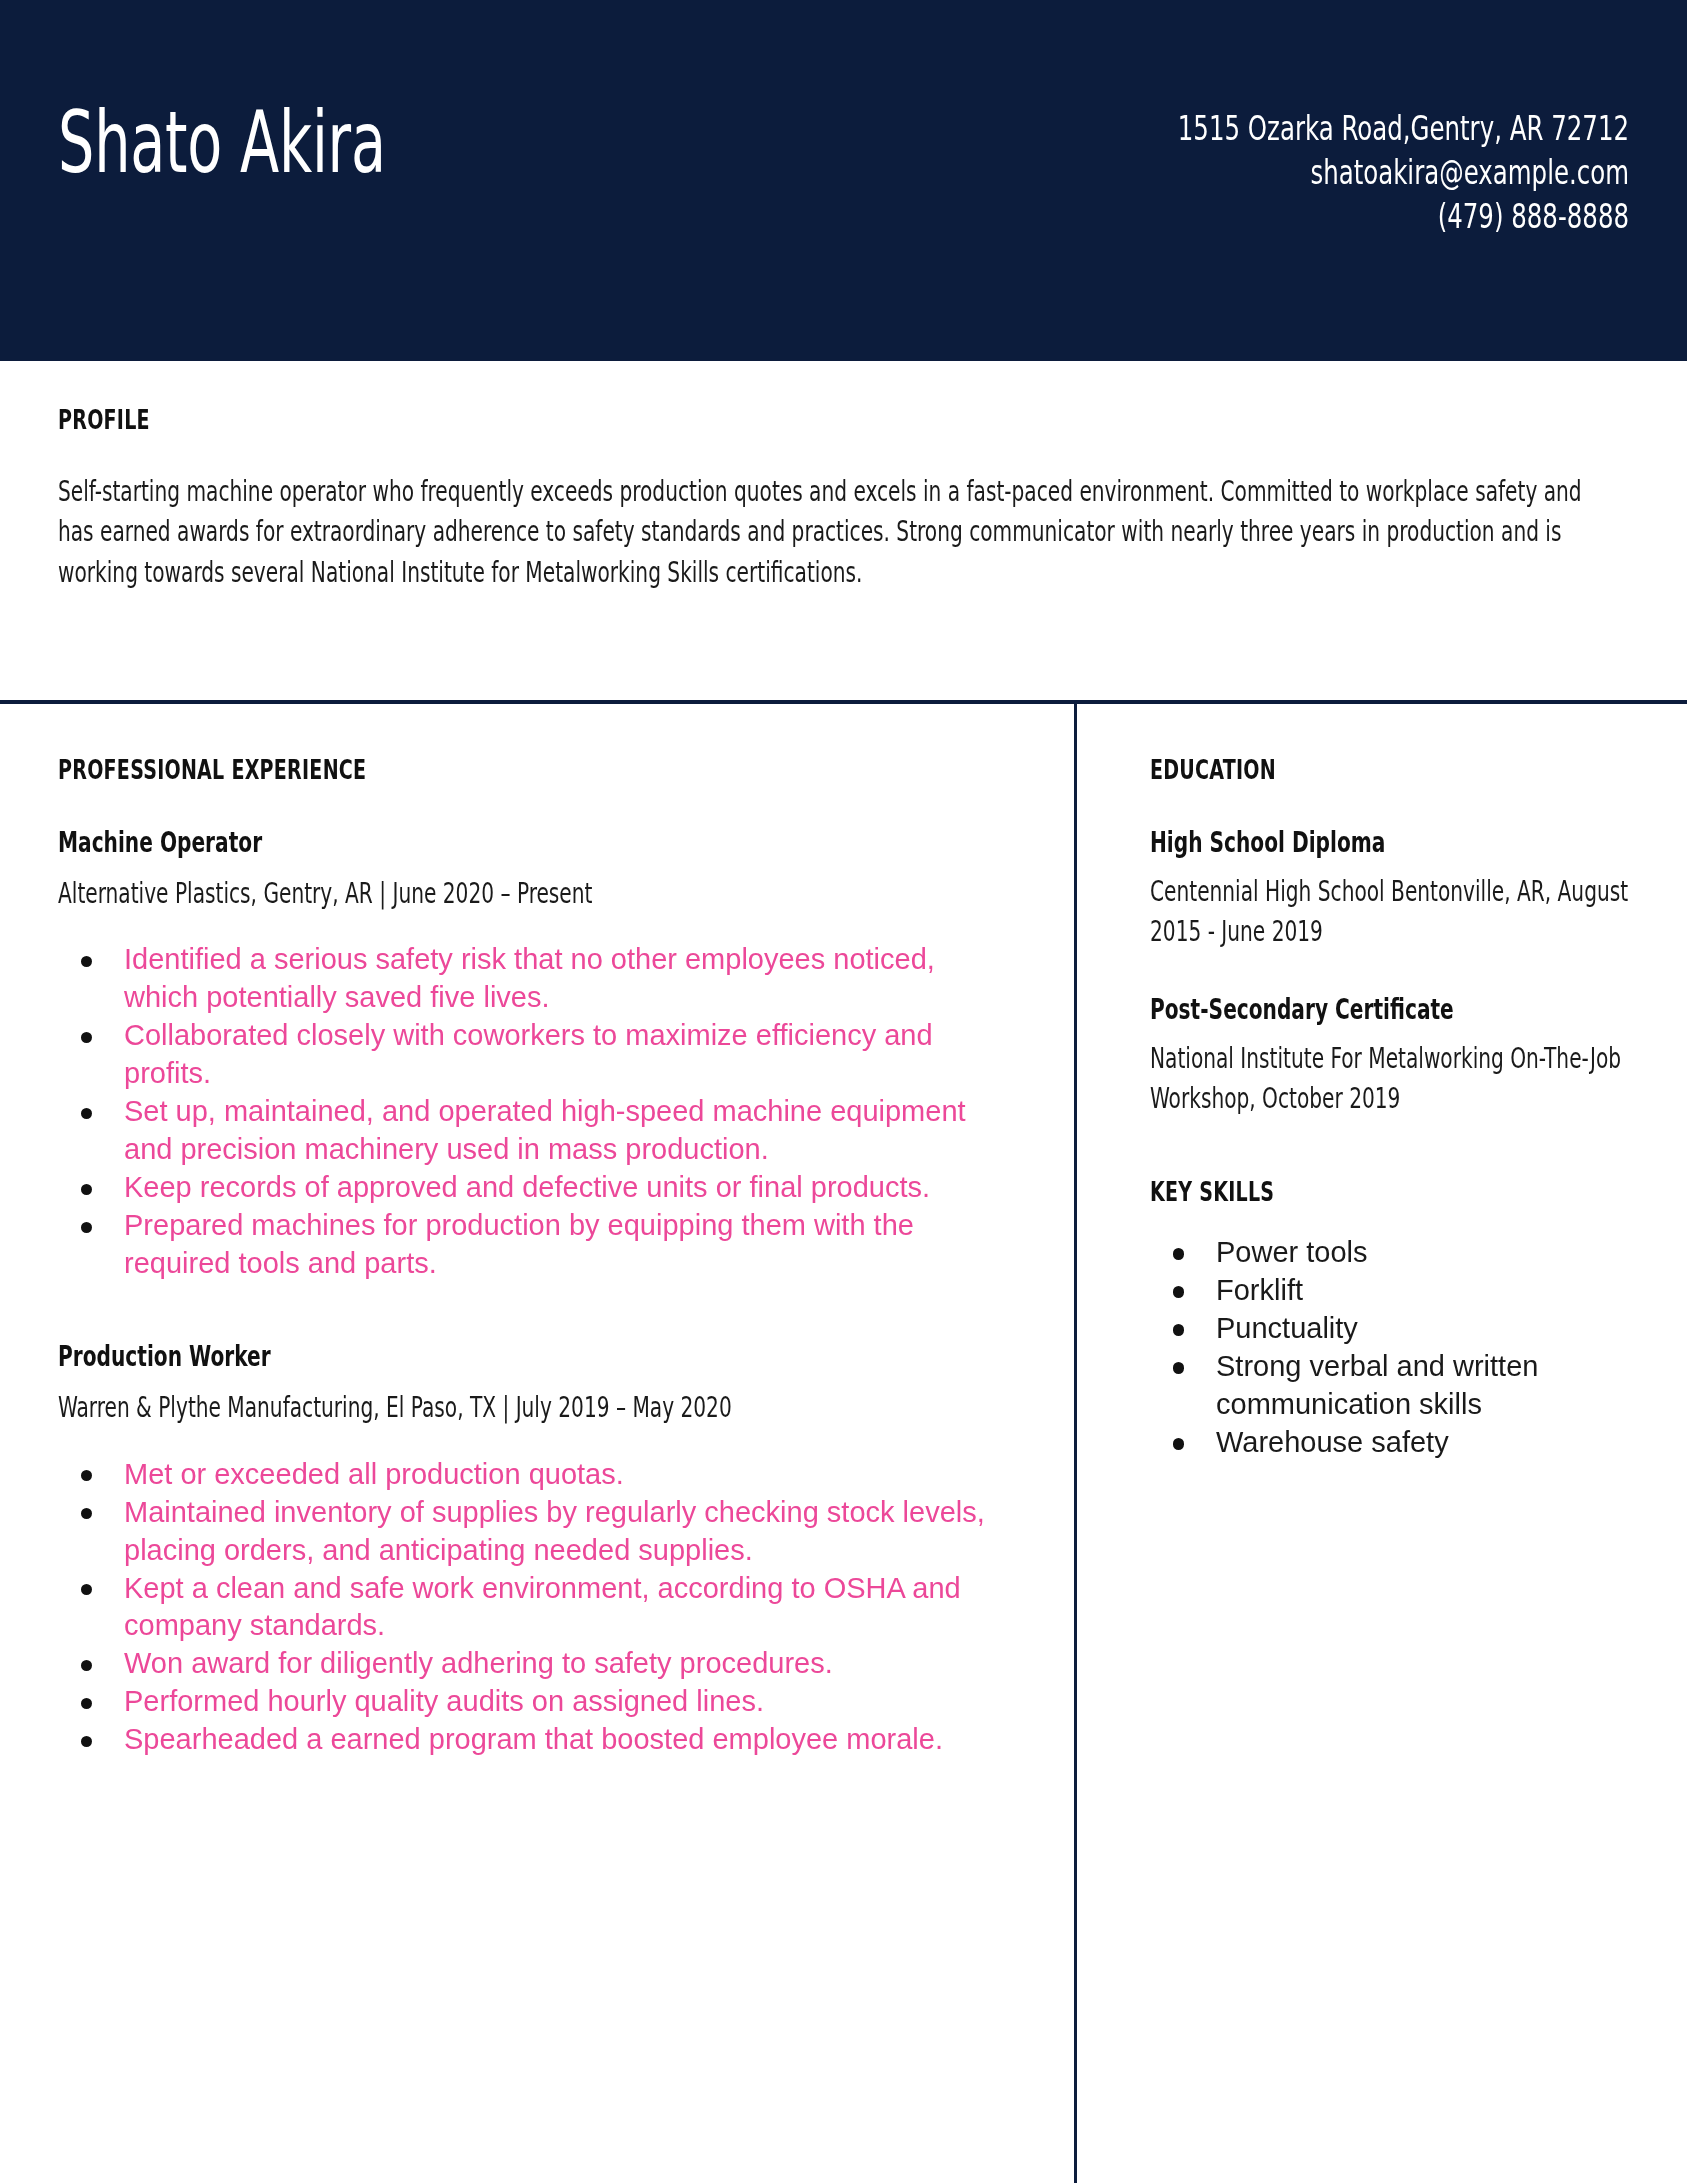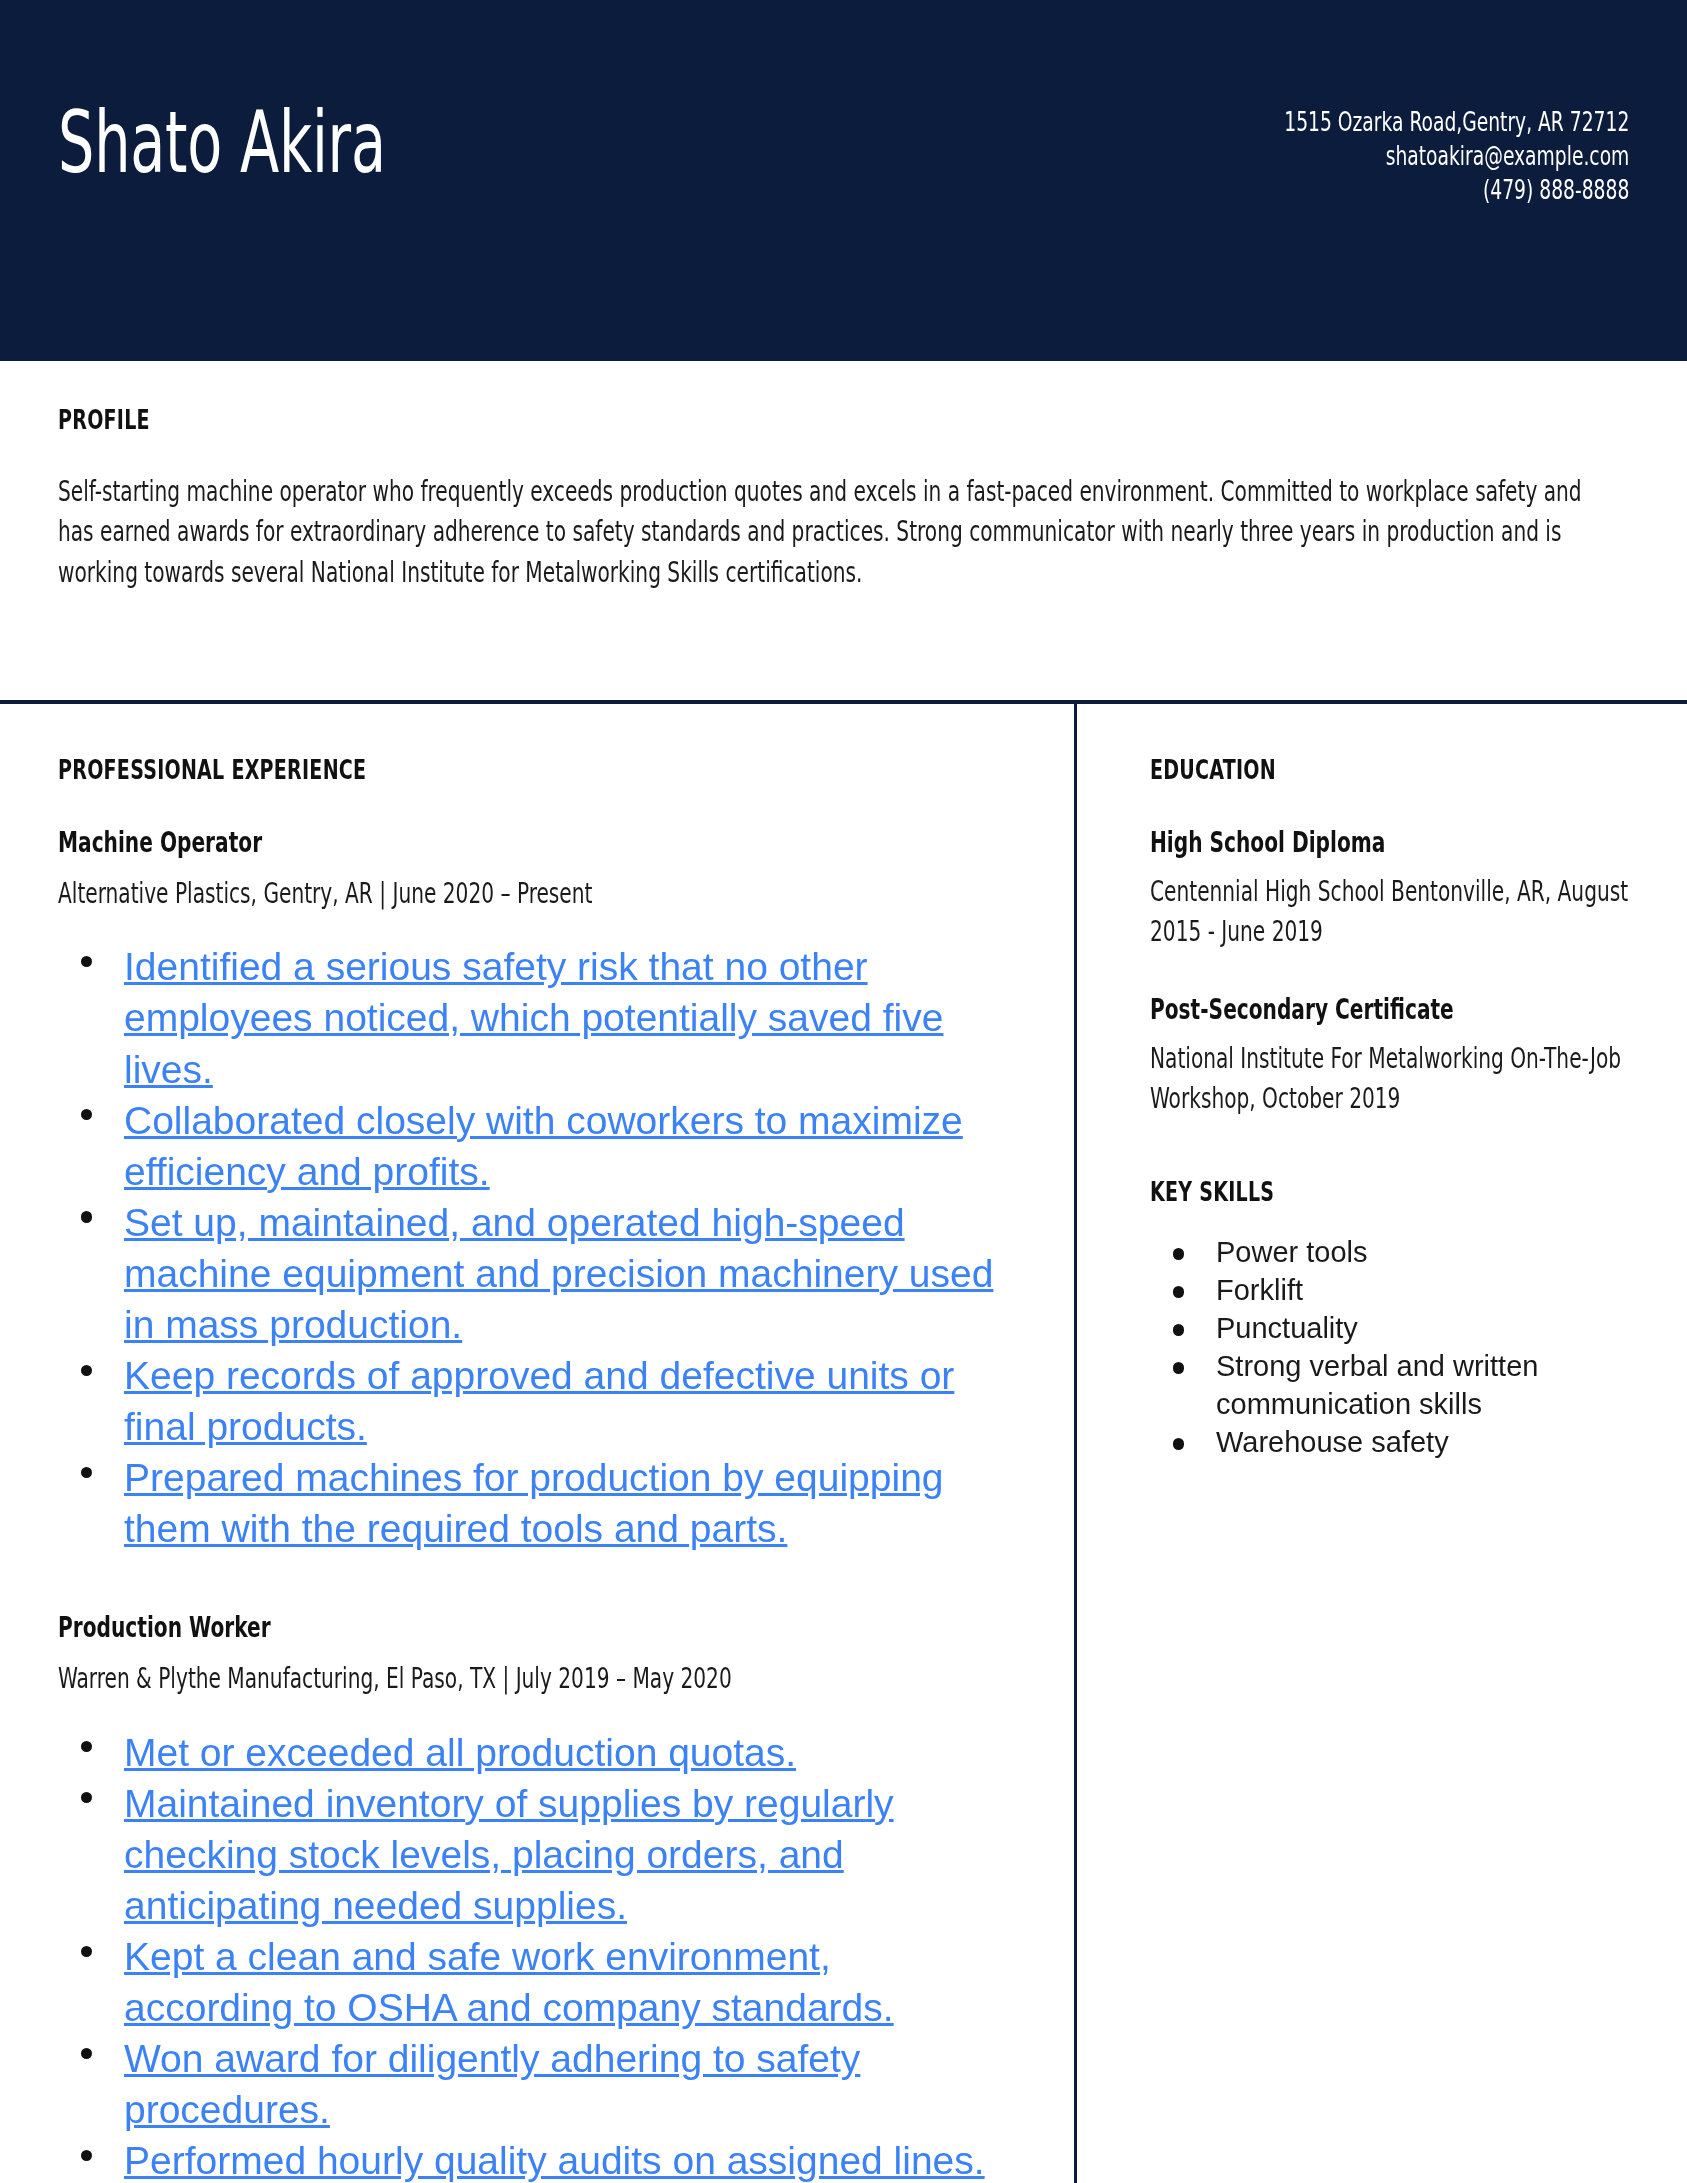--- a/index.html
+++ b/index.html
@@ -53,21 +53,21 @@
     transform-origin: left top;
     white-space: nowrap;
   }
   .contact {
     position: absolute;
     right: 0;
     top: 106px;
     text-align: right;
     color: #ffffff;
     font-family: "DejaVu Sans Condensed", "Liberation Sans Narrow", "Liberation Sans", sans-serif;
-    font-size: 26px;
+    font-size: 34px;
     line-height: 1.30;
     font-weight: 400;
   }
   .contact div {
     transform: scaleX(0.80);
     transform-origin: right top;
     white-space: nowrap;
   }
 
   
@@ -157,25 +157,24 @@
 
   ul.bullets {
     list-style: none;
     margin: 28px 0 0 0;
     padding: 0;
   }
   ul.bullets li {
     position: relative;
     padding-left: 66px;
     font-family: "Liberation Sans", sans-serif;
-    font-size: 39px;
+    font-size: 29px;
     line-height: 1.31;
-    color: #3b82f6;
+    color: #ec4899;
     margin-bottom: 0px;
-    text-decoration: underline;
   }
   ul.bullets li .bul {
     position: absolute;
     left: 22.5px;
     top: 0;
     width: 14.6px;
     height: 14.6px;
     line-height: 1.31;
     font-size: 29px;
   }

